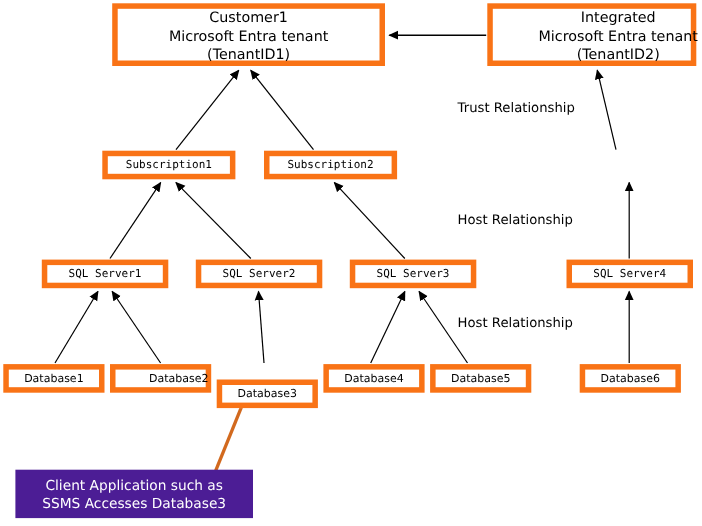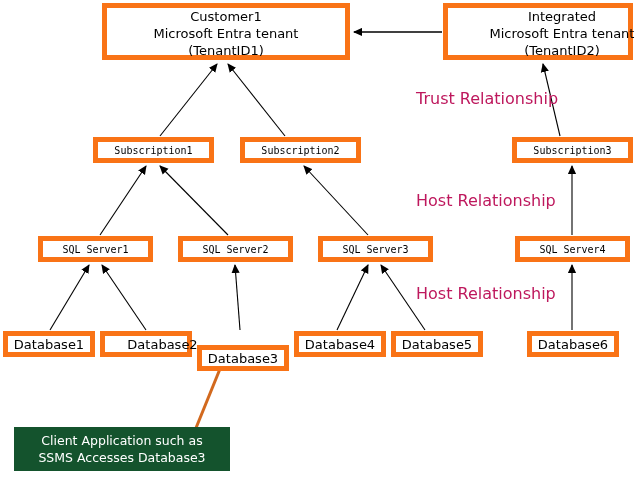--- a/index.html
+++ b/index.html
@@ -45,36 +45,36 @@
     font-size: 13px;
     line-height: 17px;
   }
   .node-mono {
     font-family: "DejaVu Sans Mono", monospace;
     font-size: 10px;
     line-height: 18px;
   }
   .node-db {
     font-family: "DejaVu Sans", sans-serif;
-    font-size: 13px;
+    font-size: 10px;
     line-height: 17px;
   }
   .edge-label {
     position: absolute;
-    color: #be185d;
+    color: #000000;
     font-family: "DejaVu Sans", sans-serif;
-    font-size: 16px;
+    font-size: 12px;
     line-height: 15px;
     white-space: nowrap;
     z-index: 2;
   }
   .callout {
     position: absolute;
     box-sizing: border-box;
-    background: #14532d;
+    background: #4c1d95;
     color: #ffffff;
     font-family: "DejaVu Sans", sans-serif;
     font-size: 12.5px;
     line-height: 17px;
     display: flex;
     flex-direction: column;
     align-items: center;
     justify-content: center;
     text-align: center;
     z-index: 2;
@@ -129,23 +129,20 @@
     <span class="line">Microsoft Entra tenant</span>
     <span class="line">(TenantID2)</span>
   </div>
 
   <div class="node node-mono" style="left: 93px; top: 137px; width: 121px; height: 26px;">
     <span class="line">Subscription1</span>
   </div>
   <div class="node node-mono" style="left: 240px; top: 137px; width: 121px; height: 26px;">
     <span class="line">Subscription2</span>
   </div>
-  <div class="node node-mono" style="left: 512px; top: 137px; width: 121px; height: 26px;">
-    <span class="line">Subscription3</span>
-  </div>
 
   <div class="node node-mono" style="left: 38px; top: 236px; width: 115px; height: 26px;">
     <span class="line">SQL Server1</span>
   </div>
   <div class="node node-mono" style="left: 178px; top: 236px; width: 115px; height: 26px;">
     <span class="line">SQL Server2</span>
   </div>
   <div class="node node-mono" style="left: 318px; top: 236px; width: 115px; height: 26px;">
     <span class="line">SQL Server3</span>
   </div>

